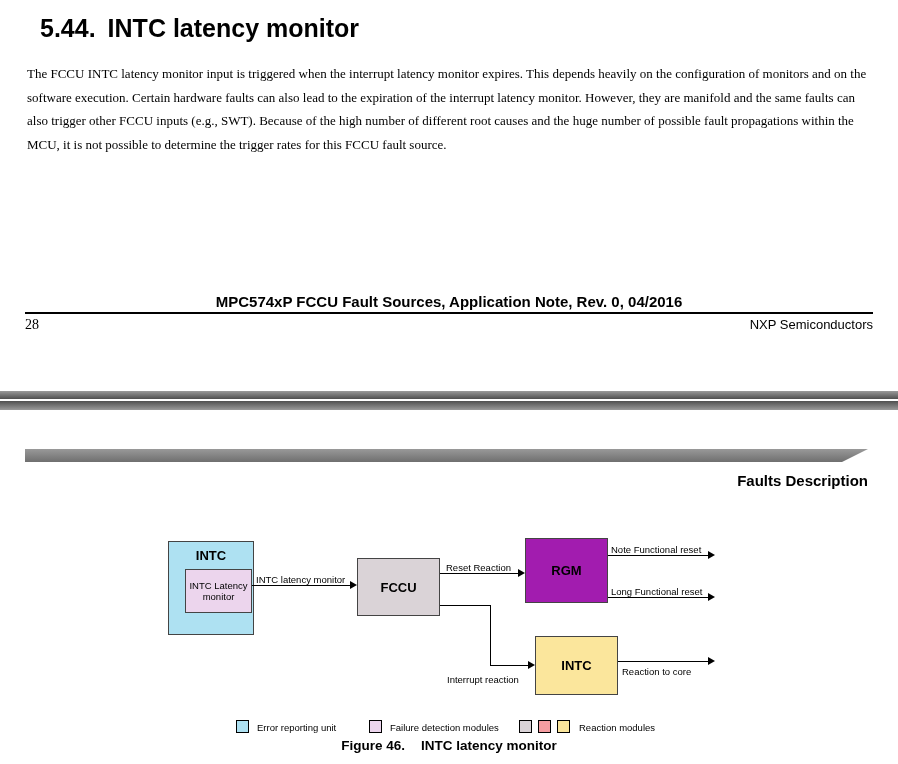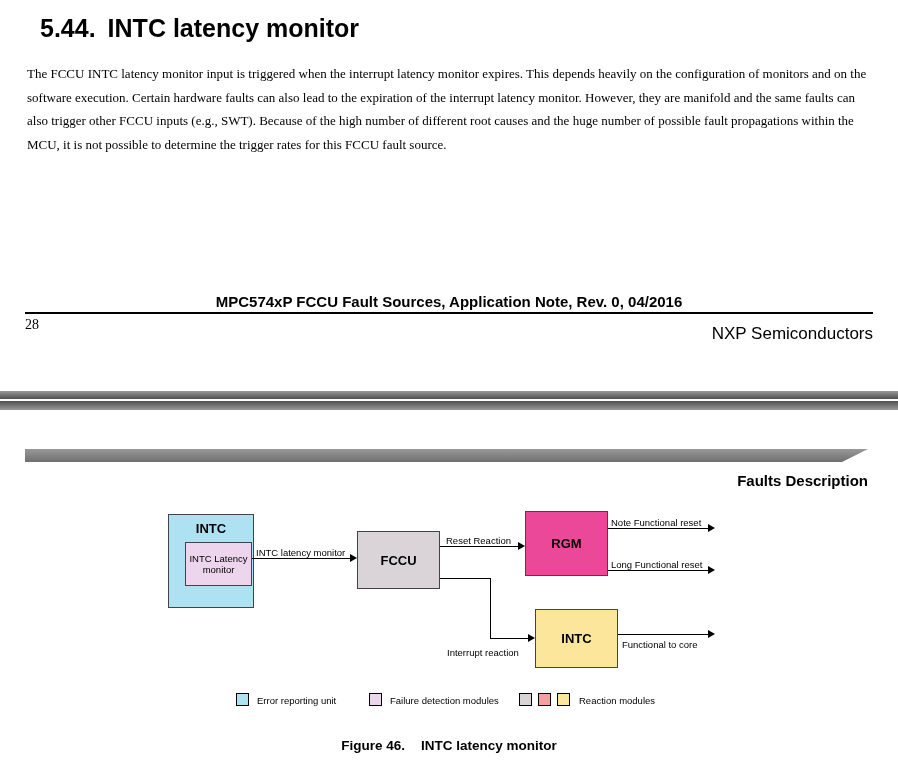--- a/index.html
+++ b/index.html
@@ -34,42 +34,41 @@
   .p1-rule {
     position: absolute; left: 25px; top: 312px; width: 848px; height: 2px;
     background: #000;
   }
   .p1-pagenum {
     position: absolute; left: 25px; top: 317px;
     font-family: "Liberation Serif", serif; font-size: 14px;
   }
   .p1-publisher {
     position: absolute; right: 25px; top: 317px;
-    font-size: 17px;
-    margin-top: 7px;
+    font-size: 13px;
   }
 
   
   .sep { position: absolute; left: 0; width: 898px; }
   .sep1 { top: 391px; height: 8px; background: linear-gradient(to bottom, #9a9a9a, #4f4f4f); }
   .sep2 { top: 401px; height: 9px; background: linear-gradient(to bottom, #4f4f4f, #9a9a9a); }
 
   
   .banner {
     position: absolute; left: 25px; top: 449px; width: 843px; height: 13px;
     background: linear-gradient(to bottom, #999999, #6f6f6f);
     clip-path: polygon(0 0, 100% 0, calc(100% - 26px) 100%, 0 100%);
   }
   .p2-header {
     position: absolute; right: 30px; top: 472px;
     font-weight: bold; font-size: 15px;
   }
 
   
-  .diagram { position: absolute; left: 0; top: 501px; width: 896px; height: 215px; }
+  .diagram { position: absolute; left: 0; top: 528px; width: 896px; height: 215px; }
   .dbox {
     position: absolute; border: 1px solid #444;
     display: flex; align-items: center; justify-content: center;
     font-weight: bold; font-size: 13px;
   }
   .box-err   { left: 168px; top: 13px;  width: 86px; height: 94px; }
   .box-err .blk-label { position: absolute; top: 6px; left: 0; width: 100%; text-align: center; }
   .box-det   { position: absolute; left: 185px; top: 41px; width: 67px; height: 44px;
                border: 1px solid #444; display:flex; align-items:center; justify-content:center;
                text-align:center; font-size: 9.5px; line-height: 11px; padding: 2px; }
@@ -130,21 +129,21 @@
     <div class="arr" style="left:350px; top:53px;"></div>
 
     <div class="dbox box-fccu" style="background: rgb(218, 211, 215);">
       <span>FCCU</span>
     </div>
 
     <span class="dlabel" style="left:446px; top:34px;">Reset Reaction</span>
     <div class="hl" style="left:440px; top:45px; width:78px;"></div>
     <div class="arr" style="left:518px; top:41px;"></div>
 
-    <div class="dbox box-rgm" style="background: #ec4899;">
+    <div class="dbox box-rgm" style="background: #a21caf;">
       <span>RGM</span>
     </div>
 
     <span class="dlabel" style="left:611px; top:16px;">Note Functional reset</span>
     <div class="hl" style="left:608px; top:27px; width:100px;"></div>
     <div class="arr" style="left:708px; top:23px;"></div>
 
     <span class="dlabel" style="left:611px; top:58px;">Long Functional reset</span>
     <div class="hl" style="left:608px; top:69px; width:100px;"></div>
     <div class="arr" style="left:708px; top:65px;"></div>
@@ -154,21 +153,21 @@
     <div class="hl" style="left:490px; top:137px; width:38px;"></div>
     <div class="arr" style="left:528px; top:133px;"></div>
     <span class="dlabel" style="left:447px; top:146px;">Interrupt reaction</span>
 
     <div class="dbox box-intc2" style="background: rgb(251, 230, 156);">
       <span>INTC</span>
     </div>
 
     <div class="hl" style="left:618px; top:133px; width:90px;"></div>
     <div class="arr" style="left:708px; top:129px;"></div>
-    <span class="dlabel" style="left:622px; top:138px;">Functional to core</span>
+    <span class="dlabel" style="left:622px; top:138px;">Reaction to core</span>
 
     <div class="swatch" style="left: 236px; background: rgb(174, 225, 242);"></div>
     <span class="dlabel" style="left:257px; top:194px;">Error reporting unit</span>
 
     <div class="swatch" style="left: 369px; background: rgb(236, 213, 237);"></div>
     <span class="dlabel" style="left:390px; top:194px;">Failure detection modules</span>
 
     <div class="swatch" style="left: 519px; background: rgb(218, 211, 215);"></div>
     <div class="swatch" style="left: 538px; background: rgb(245, 157, 161);"></div>
     <div class="swatch" style="left: 557px; background: rgb(251, 230, 156);"></div>

